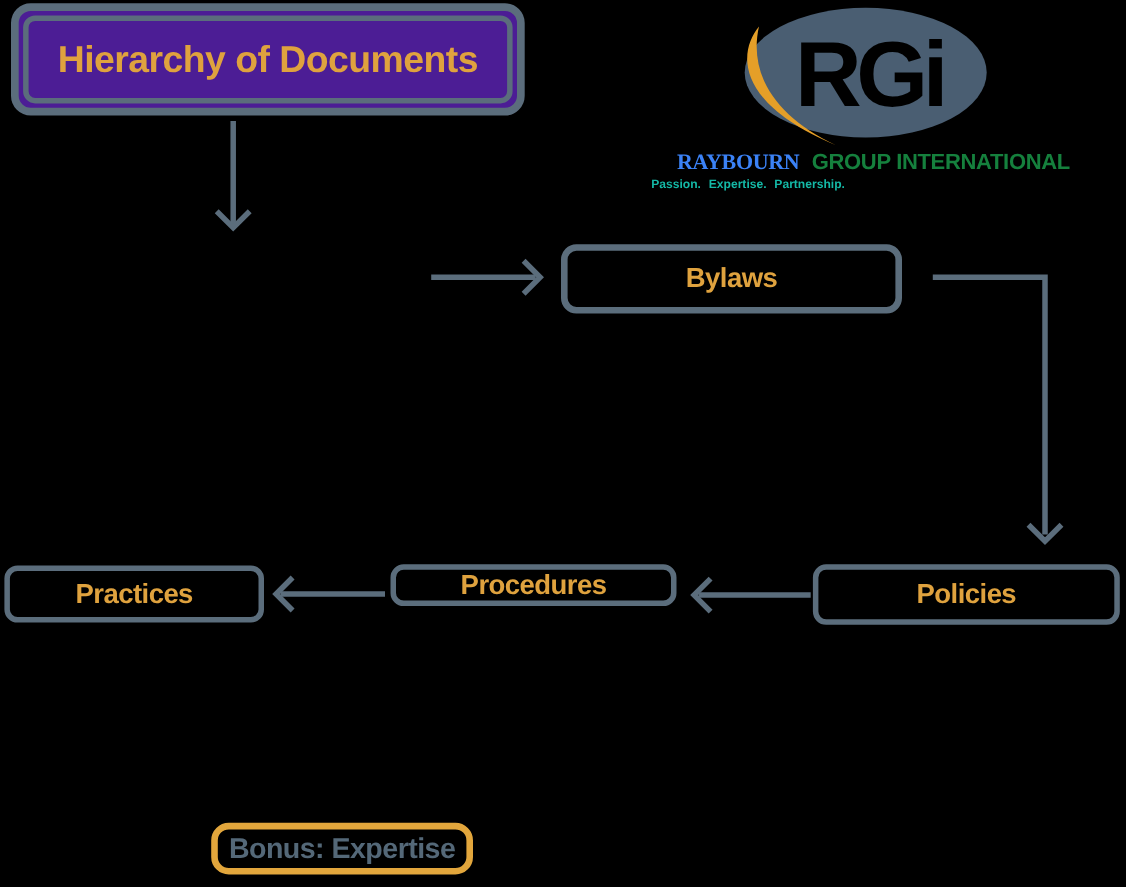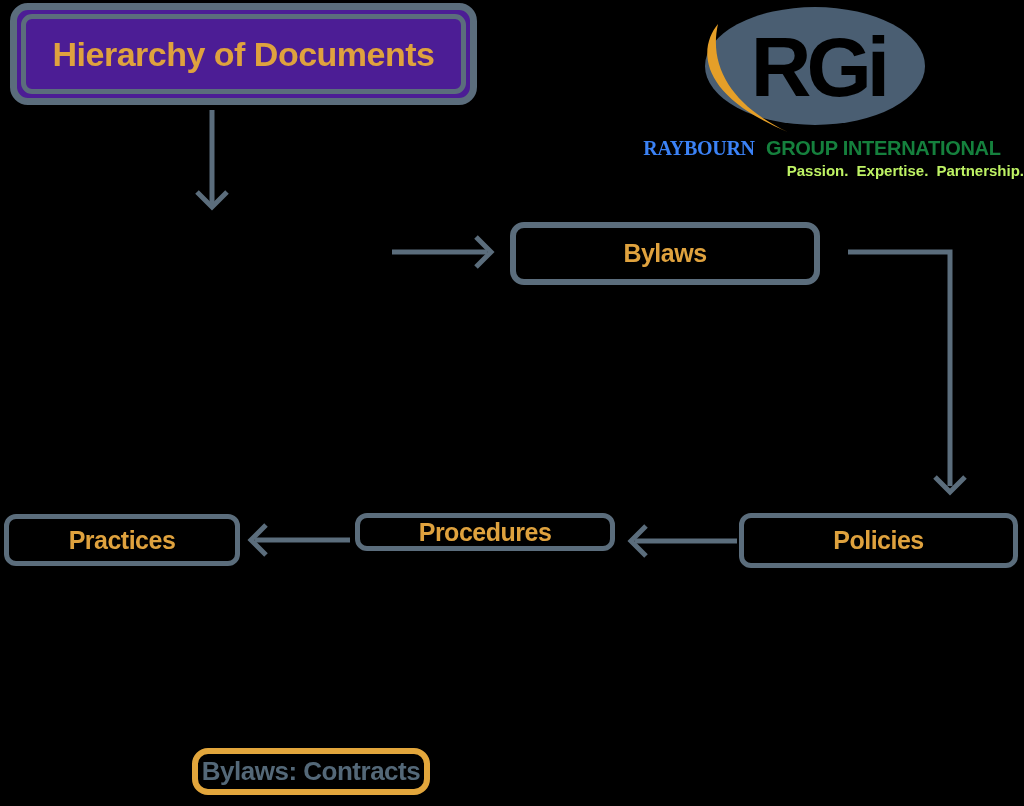--- a/index.html
+++ b/index.html
@@ -90,44 +90,44 @@
     color: #546878;
     font-size: 26px;
     font-weight: bold;
     letter-spacing: -0.5px;
     white-space: nowrap;
   }
 
   
   .logo {
     position: absolute;
-    left: 620px; top: 0;
+    left: 592px; top: 0;
     width: 404px; height: 195px;
   }
   .logo svg { display: block; }
   .wordmark {
     position: absolute;
     left: 0; top: 137px;
     width: 404px;
     text-align: center;
     font-size: 20px;
     font-weight: bold;
     letter-spacing: -0.3px;
     white-space: nowrap;
   }
   .wm-orange { color: #3b82f6; font-family: Liberation Serif, serif; }
   .wm-slate  { color: #15803d; margin-left: 6px; }
   .tagline {
     position: absolute;
     left: 0; top: 162px;
     width: 404px;
-    text-align: right;
-    font-size: 15px;
-    font-weight: bold;
-    color: #bef264;
+    text-align: left;
+    font-size: 11px;
+    font-weight: bold;
+    color: #14b8a6;
     word-spacing: 4px;
     white-space: nowrap;
   }
 </style>
 </head>
 <body>
 
 <div class="canvas">
 
   <svg class="arrows" viewBox="0 0 1024 806">
@@ -173,21 +173,21 @@
     <span>Policies</span>
   </div>
   <div class="node node-procedures">
     <span>Procedures</span>
   </div>
   <div class="node node-practices">
     <span>Practices</span>
   </div>
 
   <div class="bonus-box">
-    <span>Bylaws: Contracts</span>
+    <span>Bonus: Expertise</span>
   </div>
 
   <div class="logo">
     <svg width="404" height="195" viewBox="0 0 404 195">
       <ellipse cx="195" cy="66" rx="110" ry="59" fill="#4a5e72"></ellipse>
       <path d="M 98 24 C 79 47, 76 94, 168 132 C 114 107, 88 68, 98 24 Z" fill="#e59f28"></path>
       <text x="198" y="96" text-anchor="middle" font-family="Liberation Sans, sans-serif" font-weight="bold" font-size="84" letter-spacing="-5" fill="#000000">RGi</text>
     </svg>
     <div class="wordmark">
       <span class="wm-orange">RAYBOURN</span>

